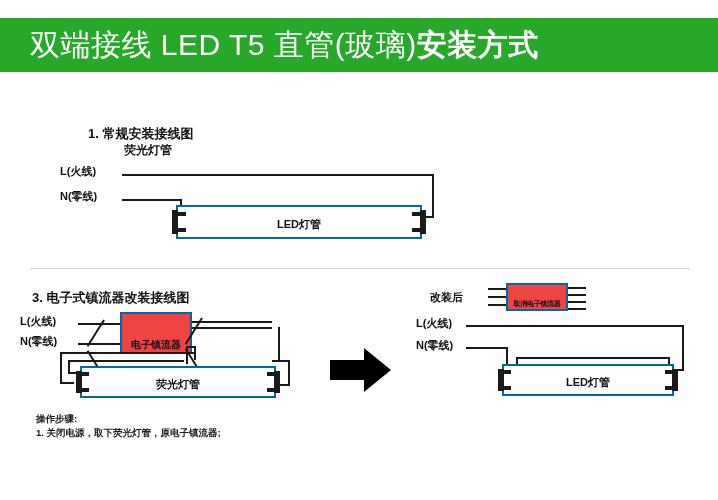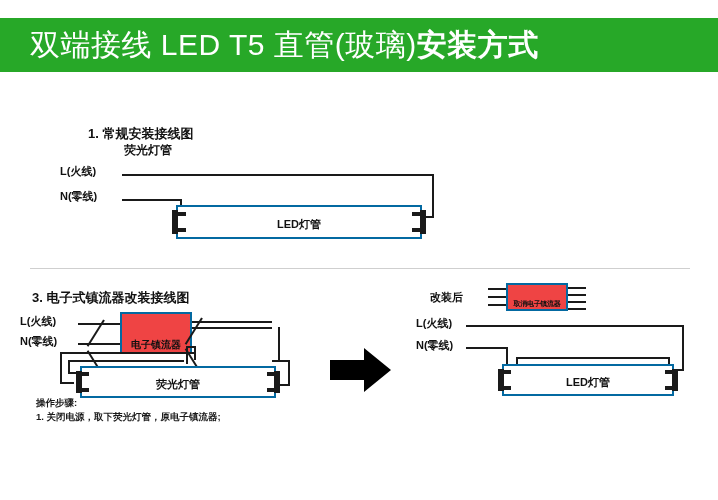--- a/index.html
+++ b/index.html
@@ -137,21 +137,21 @@
   <div class="tube" style="left:80px;top:366px;width:196px;height:32px;">
     <div class="tube-label" style="top:9px;">荧光灯管</div>
   </div>
   <div class="pin" style="left:76px;top:371px;width:6px;height:22px;"></div>
   <div class="pin" style="left:274px;top:371px;width:6px;height:22px;"></div>
   <div class="pin" style="left:80px;top:372px;width:9px;height:4px;"></div>
   <div class="pin" style="left:80px;top:388px;width:9px;height:4px;"></div>
   <div class="pin" style="left:267px;top:372px;width:9px;height:4px;"></div>
   <div class="pin" style="left:267px;top:388px;width:9px;height:4px;"></div>
 
-  <div class="steps" style="left:36px;top:396px;">
+  <div class="steps" style="left:36px;top:412px;">
     <div>操作步骤:</div>
     <div>1. 关闭电源，取下荧光灯管，原电子镇流器;</div>
   </div>
 
   <div class="arrow" style="left:330px;top:346px;">
     <svg width="62" height="48" viewBox="0 0 62 48" aria-hidden="true">
       <polygon points="0,14 34,14 34,2 61,24 34,46 34,34 0,34" fill="#000000"></polygon>
     </svg>
   </div>
 

